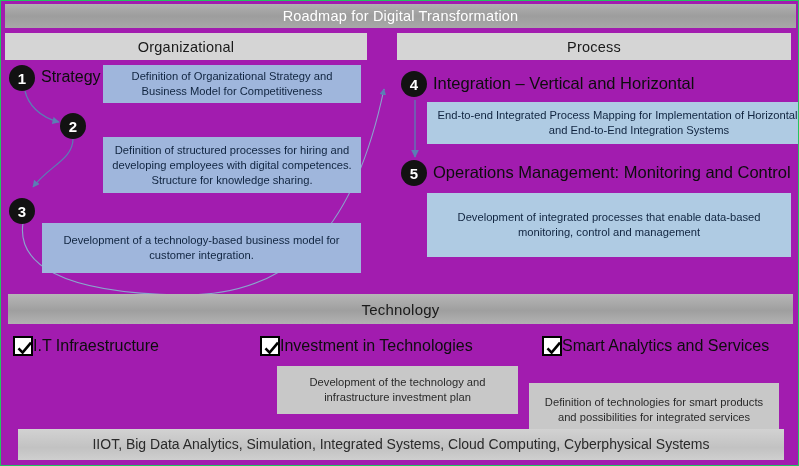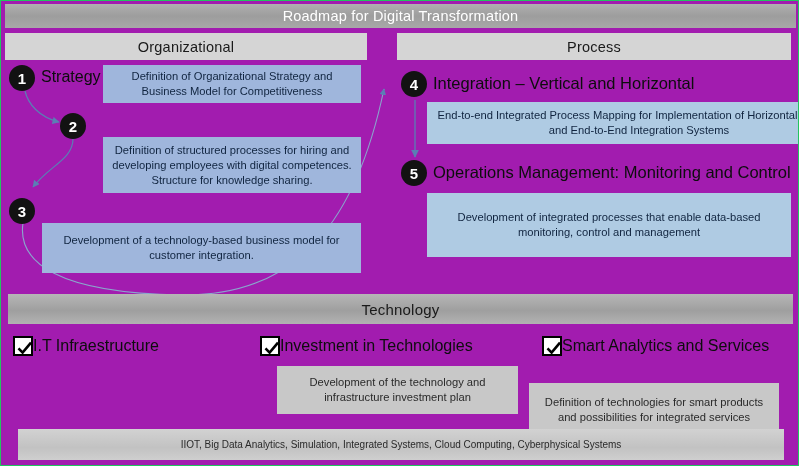--- a/index.html
+++ b/index.html
@@ -188,16 +188,16 @@
   <div class="chk-item" style="left:541px; top:335px;">
     <span class="chk-box">
       <svg width="22" height="22" viewBox="0 0 22 22">
           <path d="M4.5 11.4 L8.6 15.6 L17 5.6" fill="none" stroke="#000" stroke-width="2.6"></path>
         </svg>
     </span>
     <span class="chk-text">Smart Analytics and Services</span>
   </div>
   <div class="tbox gray" style="left:528px; top:360px; width:250px; height:54px;margin-top:22px;">Definition of technologies for smart products and possibilities for integrated services</div>
 
-  <div class="tbox gray" style="left:17px; top:428px; width:766px; height:31px; font-size:10px;
+  <div class="tbox gray" style="left:17px; top:428px; width:766px; height:31px; font-size:14px;
        background:linear-gradient(180deg,#d2d2d2 0%,#c2c2c2 60%,#cfcfcf 100%);">IIOT, Big Data Analytics, Simulation, Integrated Systems, Cloud Computing, Cyberphysical Systems</div>
 
 </div>
 
 </body></html>

